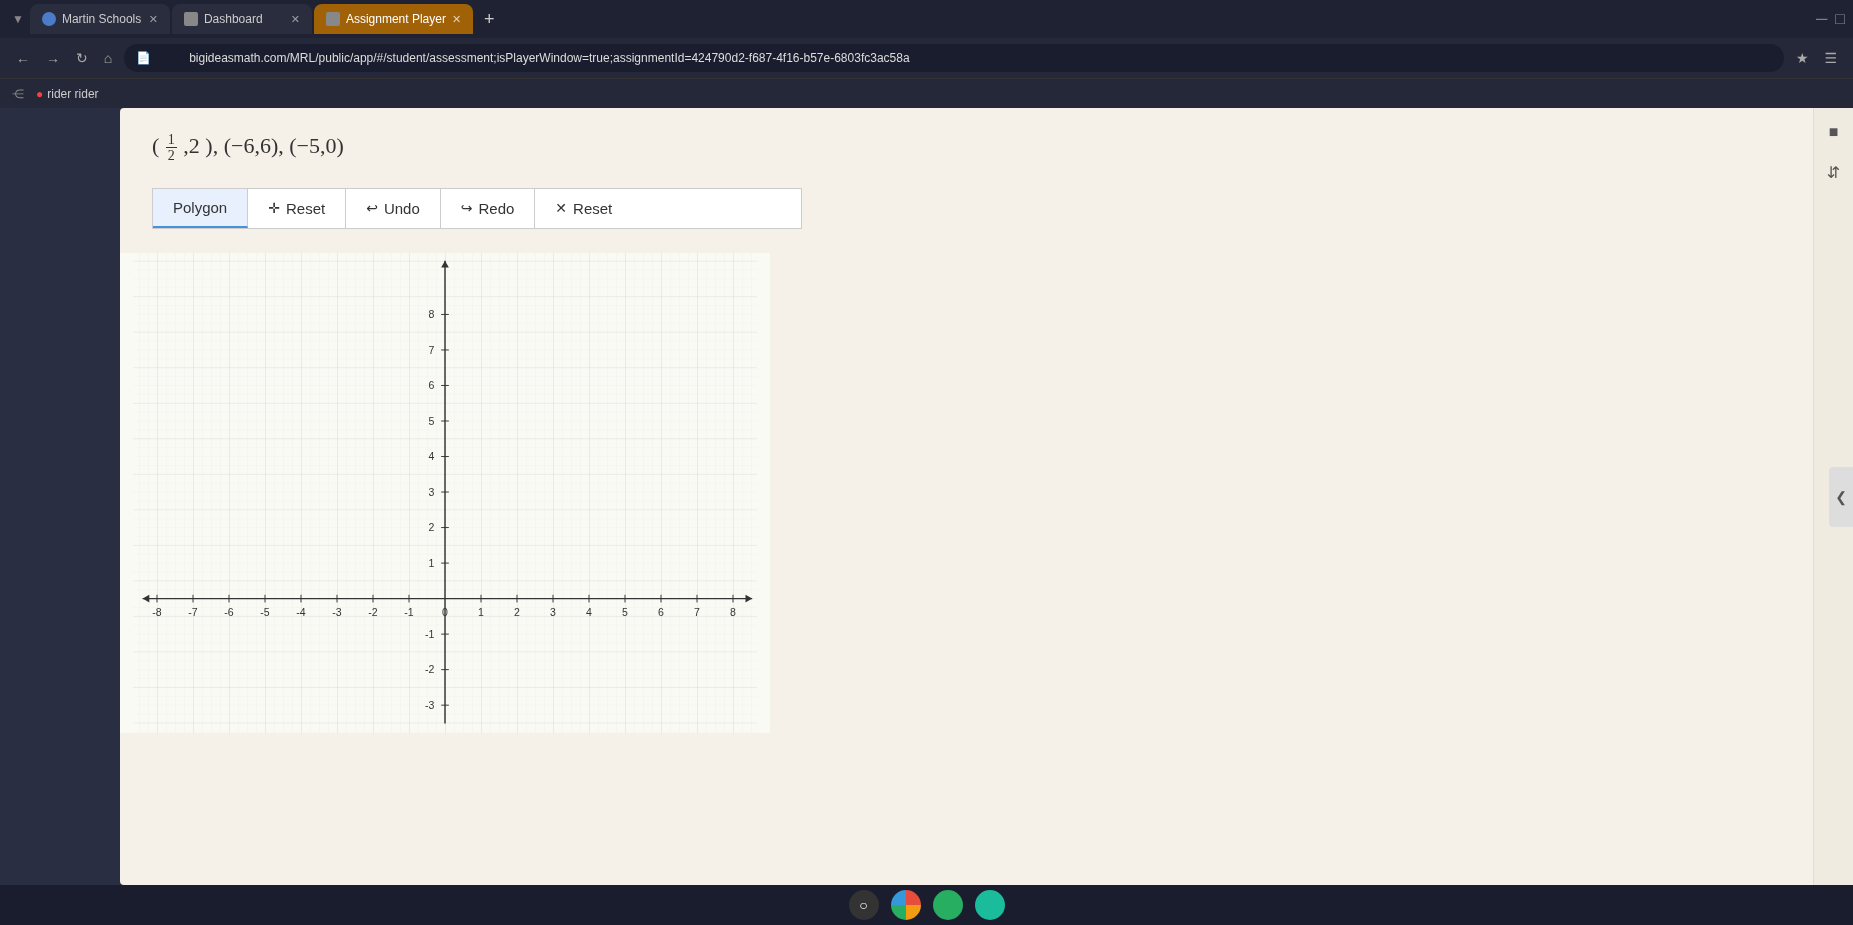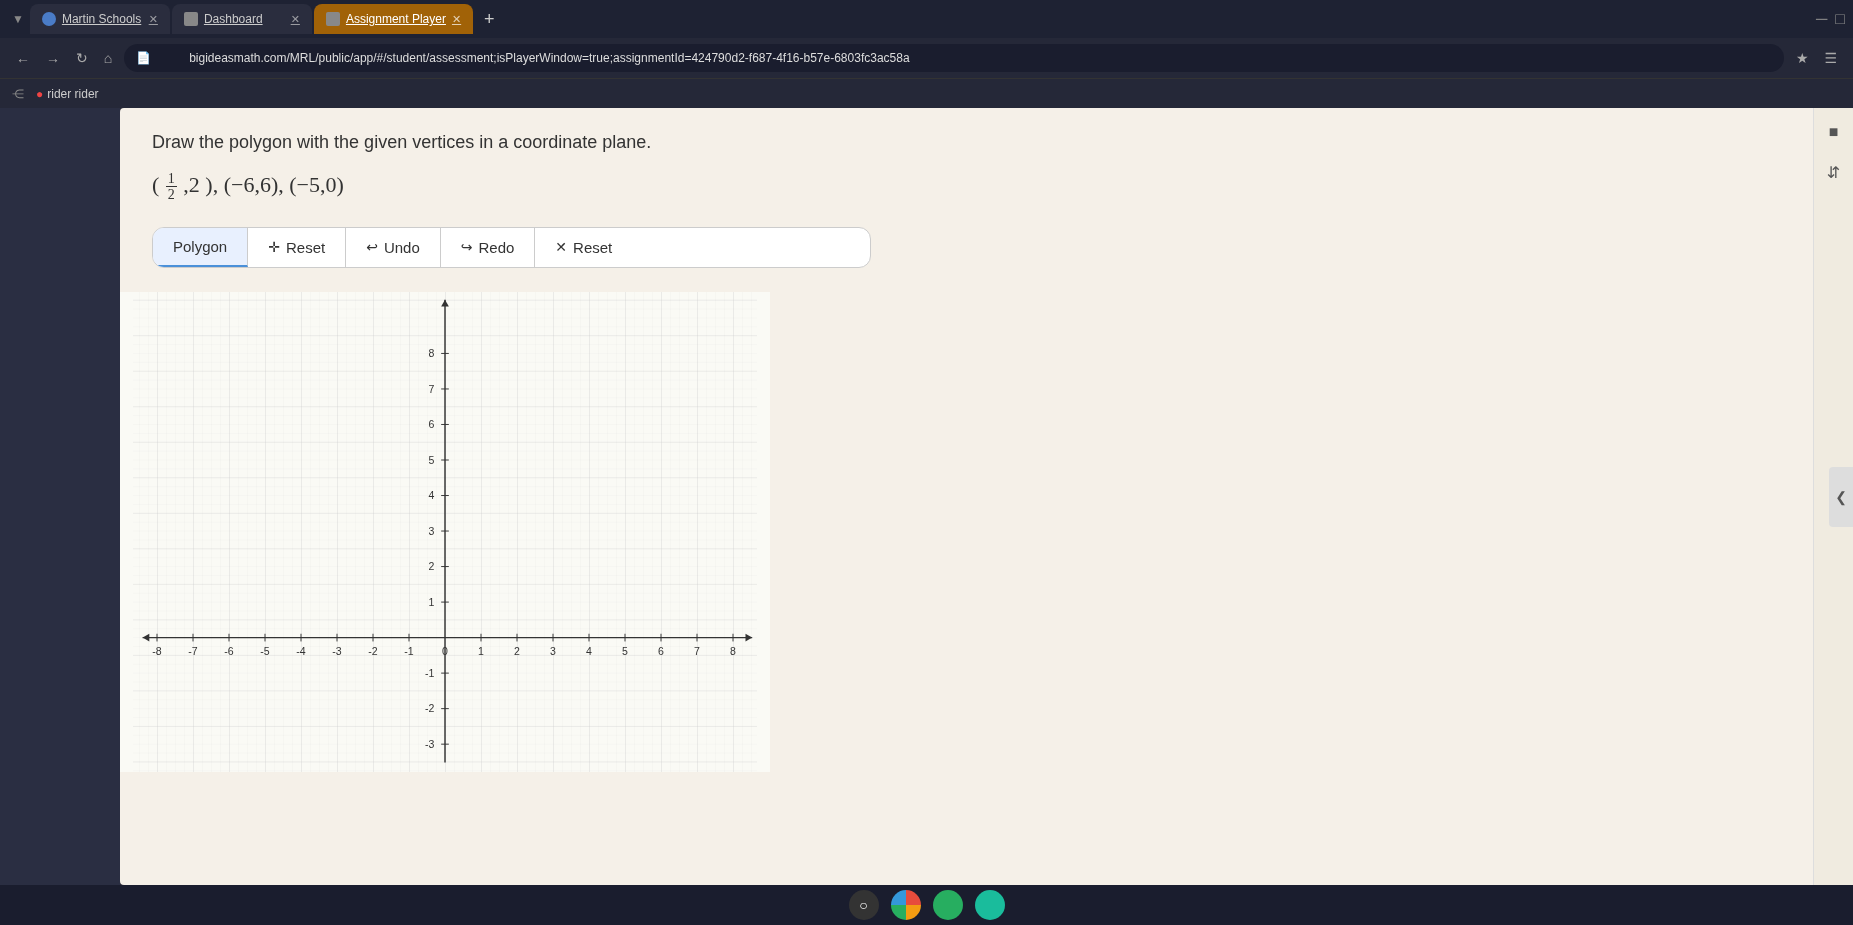--- a/index.html
+++ b/index.html
@@ -34,21 +34,20 @@
       display: flex;
       align-items: center;
       height: 30px;
       padding: 0 12px;
       border-radius: 8px 8px 0 0;
       font-size: 12px;
       color: #ccc;
       background: #2a2d3e;
       gap: 6px;
       min-width: 140px;
-      text-decoration: underline;
     }
 
     .tab.active {
       background: #a16207;
       color: #fff;
     }
 
     .tab .tab-close {
       margin-left: auto;
       cursor: pointer;
@@ -175,23 +174,23 @@
     .fraction .denom {
       padding: 0 2px;
       font-size: 14px;
     }
 
     
     .toolbar {
       display: flex;
       align-items: stretch;
       border: 1px solid #ccc;
-      border-radius: 12px;
+      border-radius: 0;
       overflow: hidden;
-      width: 719px;
+      width: 650px;
       margin-bottom: 8px;
       background: #fff;
     }
 
     .toolbar-btn {
       display: flex;
       align-items: center;
       justify-content: center;
       gap: 6px;
       padding: 10px 20px;
@@ -374,21 +373,20 @@
       <span>rider rider</span>
     </div>
   </div>
 </div>
 
 <div class="left-panel"></div>
 
 <div class="main-content">
 
   <div class="question-area">
-    <div class="question-text">Draw the polygon with the given vertices in a coordinate plane.</div>
 
     <div class="math-expression">
       <span>(</span>
       <span class="fraction">
         <span class="numer">1</span>
         <span class="denom">2</span>
       </span>
       <span>,2</span>
       <span>),</span>
       <span>(−6,6),</span>

